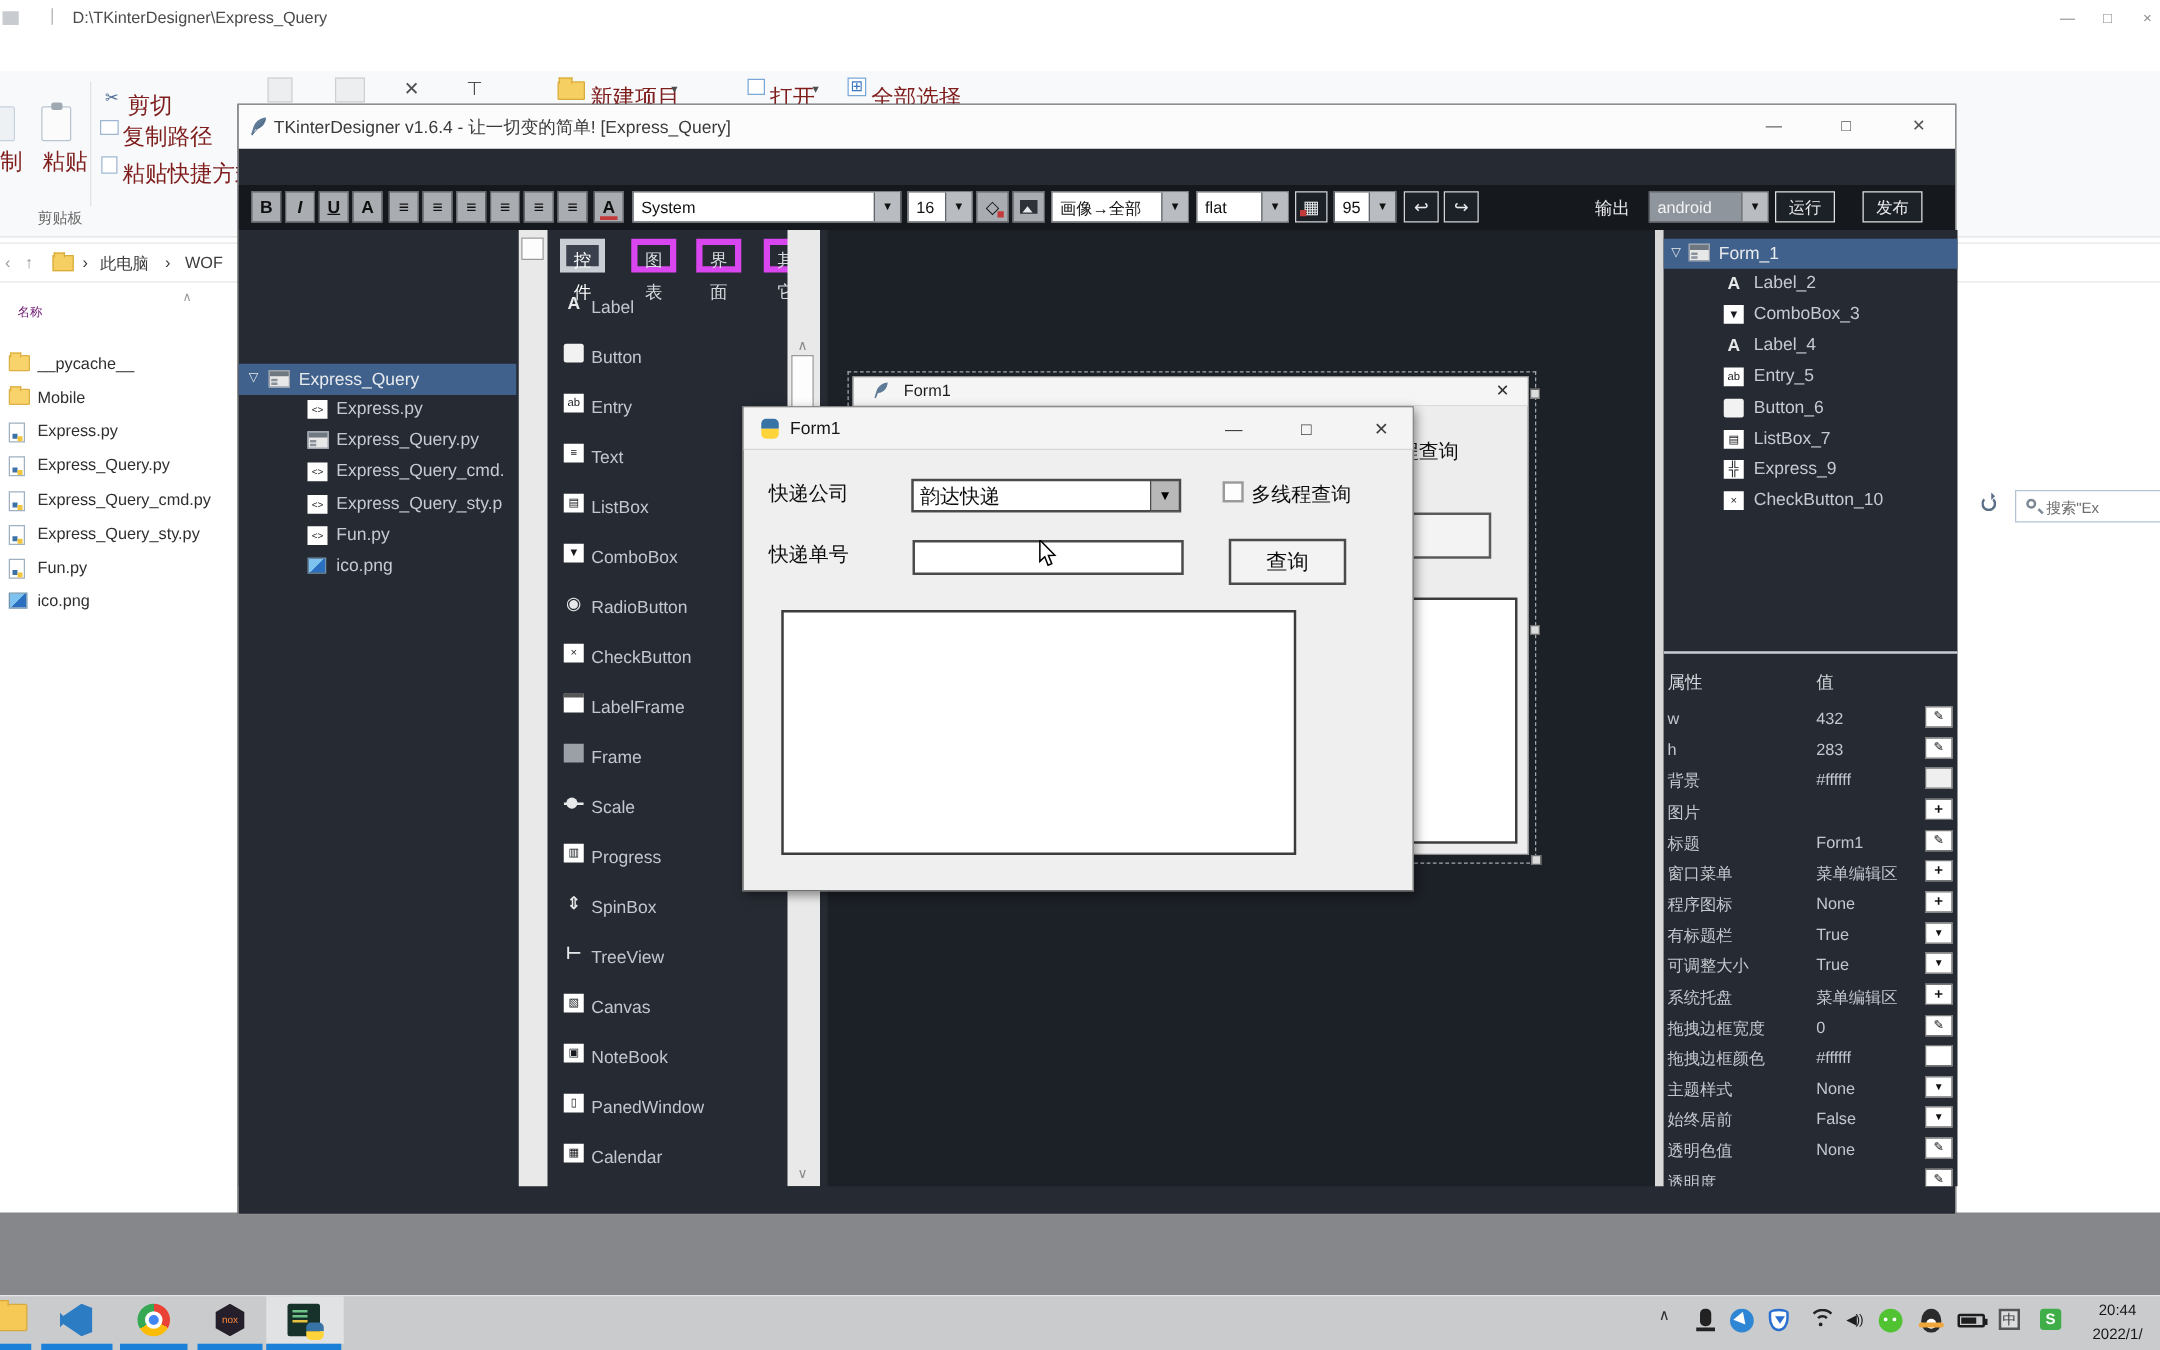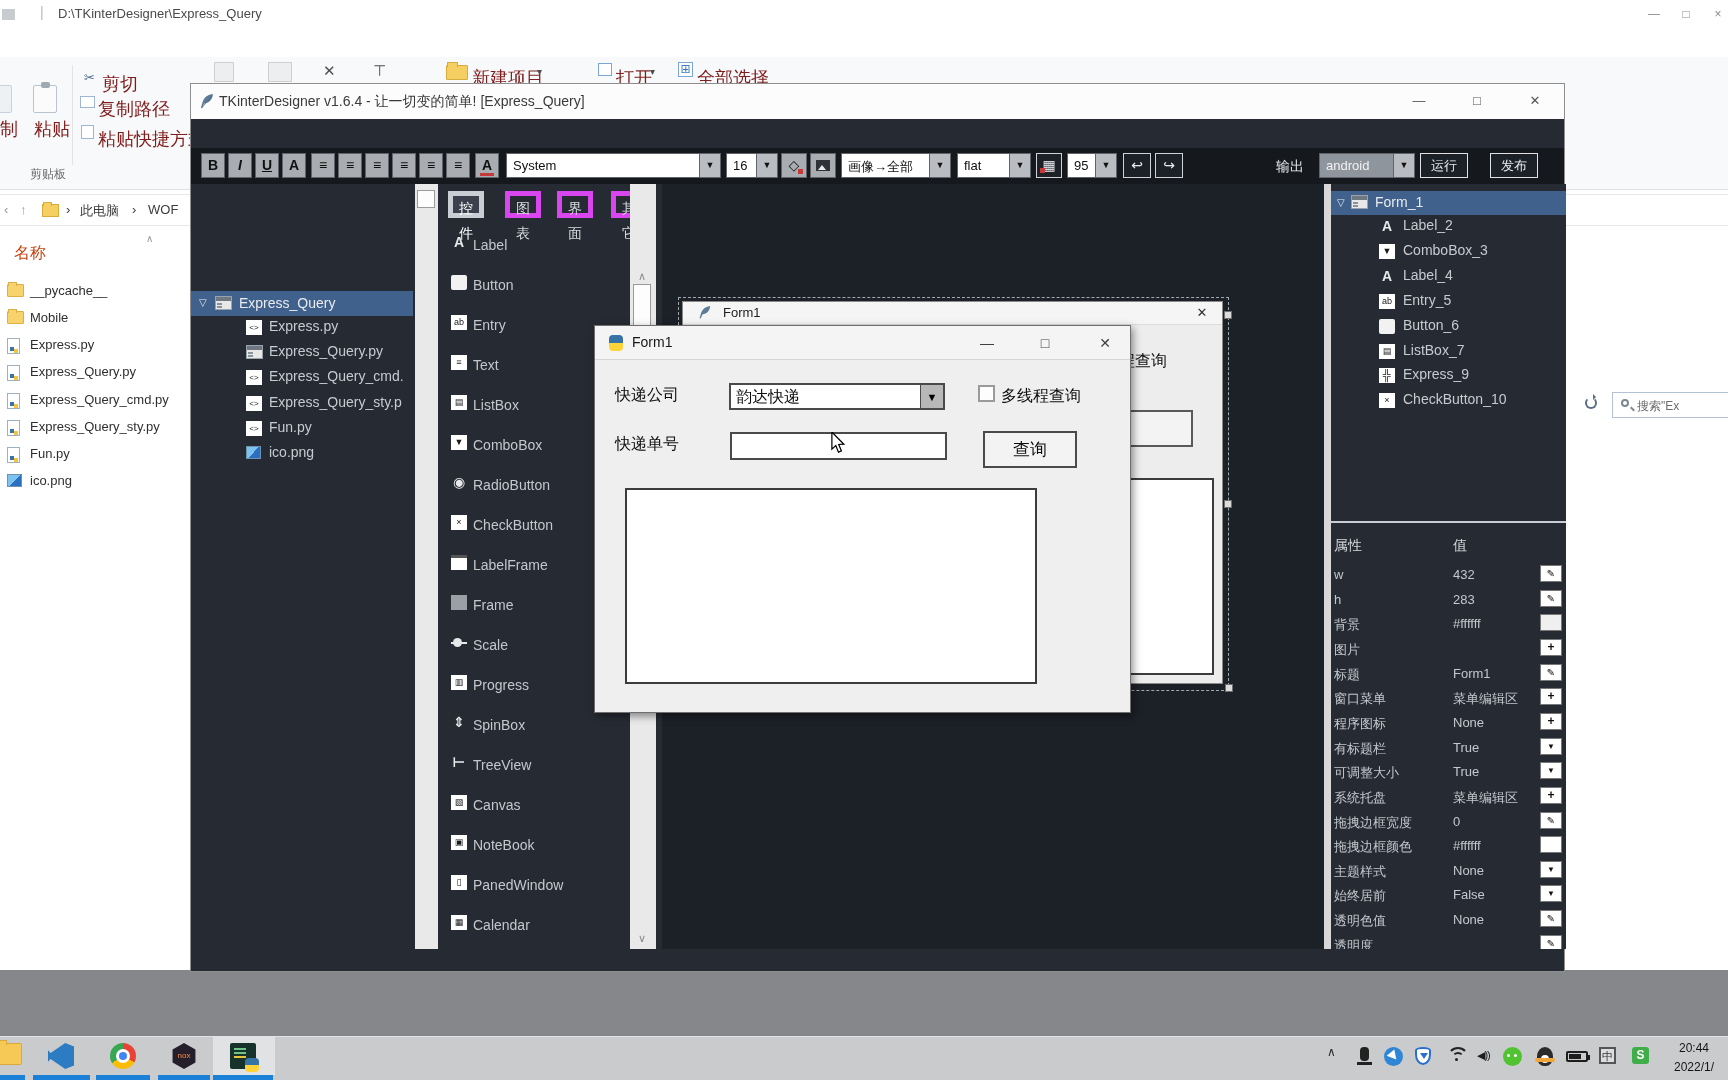--- a/index.html
+++ b/index.html
@@ -28,21 +28,21 @@
   .rb-box { position:absolute; background:#eceef0; border:1px solid #cfcfcf; }
   .rb-glyph { position:absolute; font-size:15px; color:#4e4e4e; }
   .rb-folder { position:absolute; width:22px; height:15px; background:#f6cf63; border:1px solid #d8ac3a; border-radius:1px; }
   .rb-folder::before { content:""; position:absolute; left:0; top:-4px; width:9px; height:4px; background:#f6cf63; border:1px solid #d8ac3a; border-bottom:none; }
   .rb-plus { position:absolute; width:15px; height:15px; border:1px solid #7ba7d7; background:#fff; color:#3c78c0; font-size:12px; line-height:13px; text-align:center; }
   .exp-crumbbar { position:absolute; left:0; top:194px; width:1728px; height:32px; background:#fff; border-top:1px solid #e6e6e6; border-bottom:1px solid #e6e6e6; }
   .crumb-glyph { position:absolute; top:7px; font-size:13px; color:#9a9a9a; }
   .crumb-folder { position:absolute; left:42px; top:9px; width:17px; height:13px; background:#f6cf63; border:1px solid #d8ac3a; }
   .crumb-folder::before { content:""; position:absolute; left:0; top:-3px; width:7px; height:3px; background:#f6cf63; border:1px solid #d8ac3a; border-bottom:none; }
   .crumb-text { position:absolute; top:7px; font-size:13px; color:#3c3c3c; white-space:nowrap; }
-  .exp-colhead { position:absolute; left:14px; top:243px; font-size:16px; color:#c2410c; }
+  .exp-colhead { position:absolute; left:14px; top:243px; font-size:10px; color:#701a75; }
   .exp-sort { position:absolute; left:146px; top:233px; font-size:10px; color:#9a9a9a; }
   #exp-files { position:absolute; left:0; top:278px; width:190px; }
   .file-row { position:absolute; left:0; width:190px; height:26px; line-height:26px; font-size:13px; color:#2f2f2f; white-space:nowrap; overflow:hidden; }
   .file-label { position:absolute; left:30px; top:0; }
   .fic { position:absolute; left:7px; top:6px; }
   .fic-folder { width:17px; height:13px; background:#f8d26a; border:1px solid #dcb044; border-radius:1px; }
   .fic-folder::before { content:""; position:absolute; left:0; top:-3px; width:7px; height:3px; background:#f8d26a; border:1px solid #dcb044; border-bottom:none; }
   .fic-py { width:13px; height:16px; background:#fff; border:1px solid #9fb0c0; }
   .fic-py::before { content:""; position:absolute; left:2px; top:8px; width:4px; height:4px; background:#3b73a8; }
   .fic-py::after { content:""; position:absolute; left:6px; top:10px; width:4px; height:4px; background:#f2c53d; }

